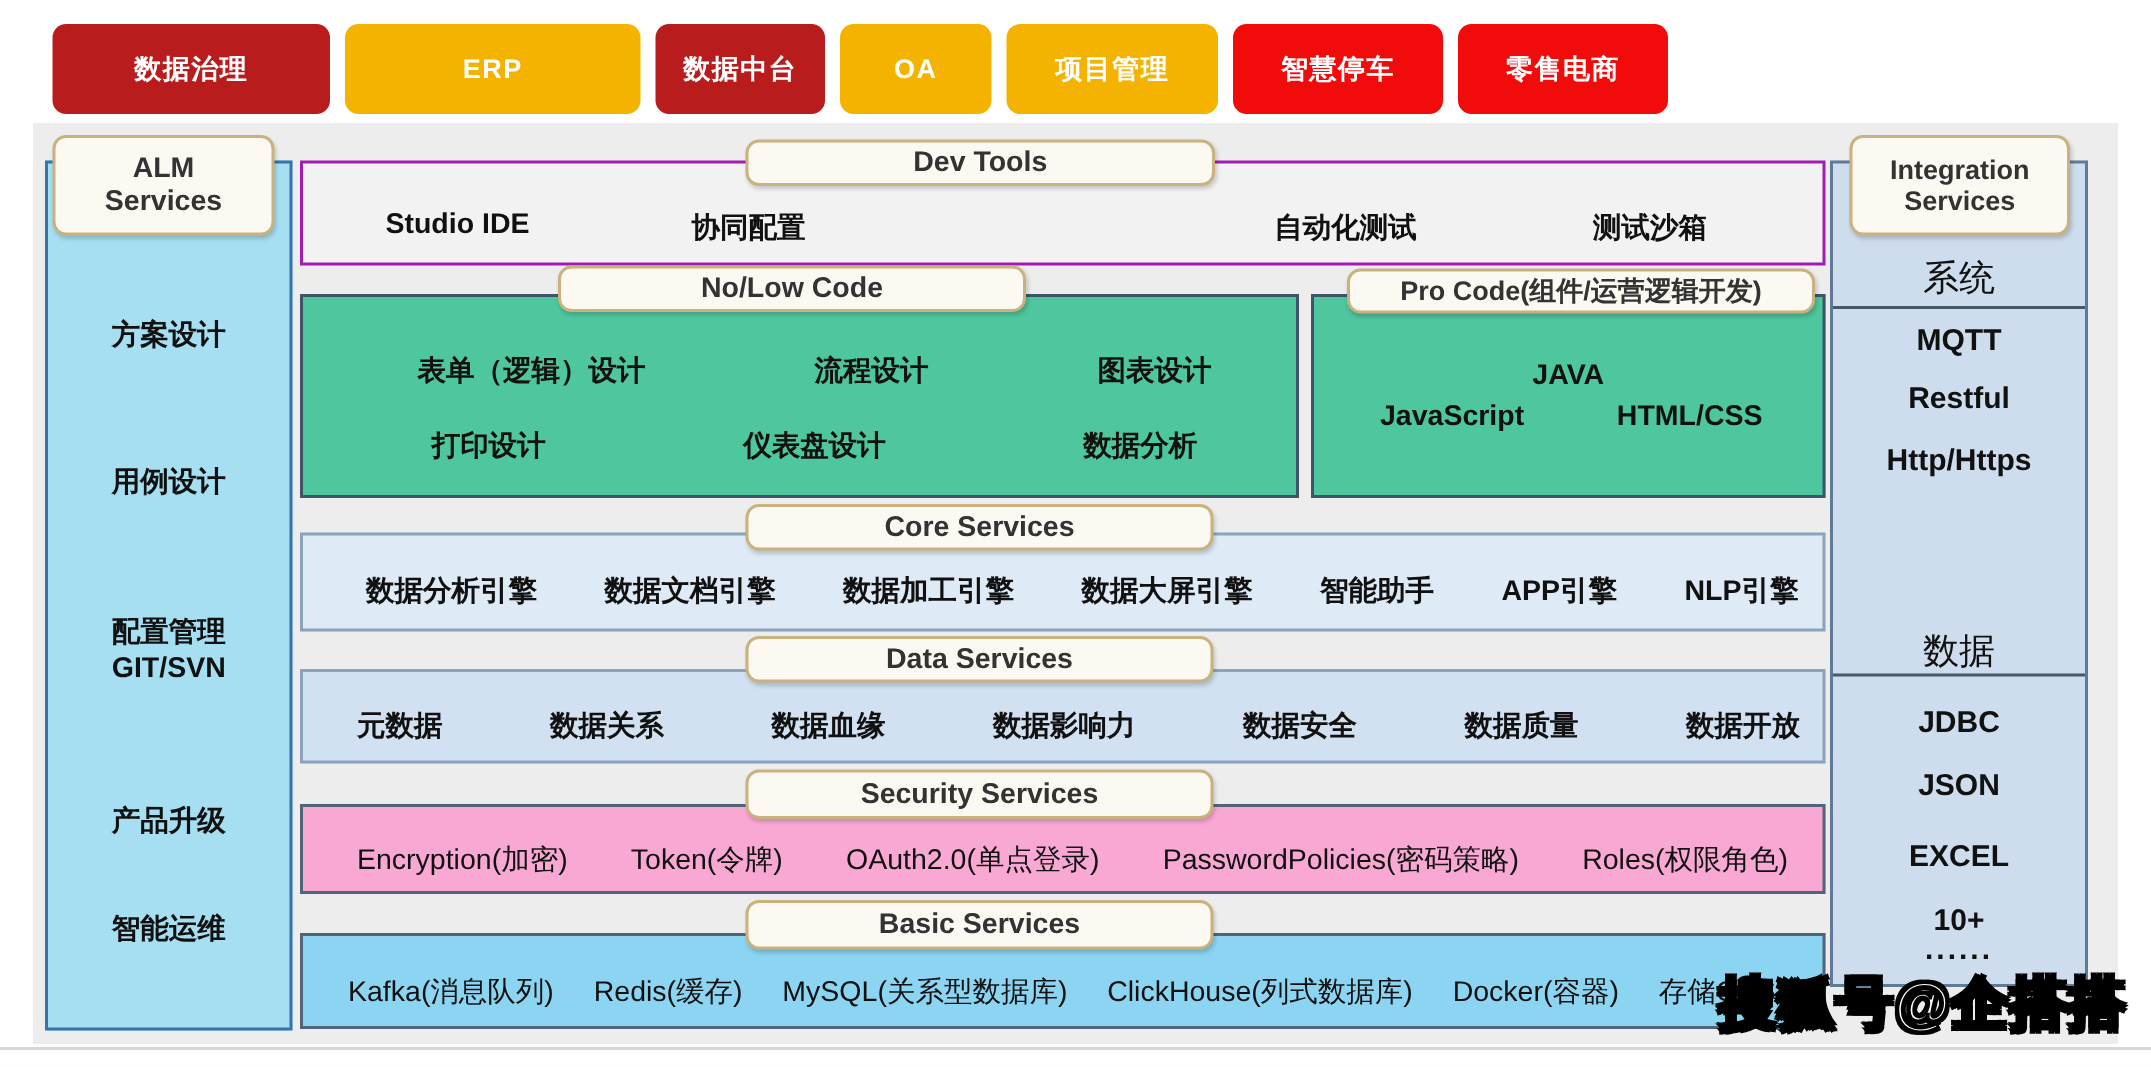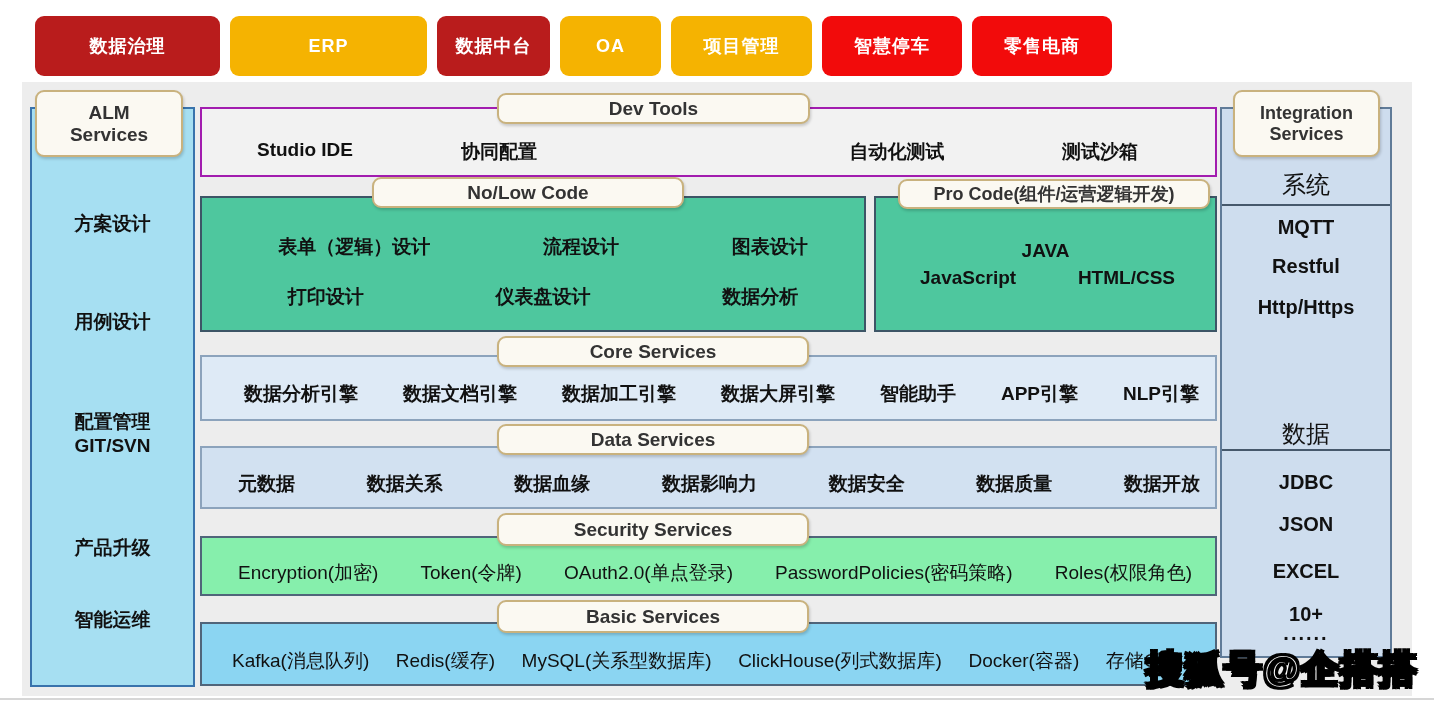--- a/index.html
+++ b/index.html
@@ -52,21 +52,21 @@
          font-weight:bold;font-size:19px;}
   #green-nolow .g-row{margin-bottom:24px;margin-left:20px;}
   #green-pro .g-row1{justify-content:center;align-items:flex-end;}
   #green-pro .g-row2{justify-content:space-between;padding:0 40px 0 44px;margin-top:2px;}
   #row-core{top:355px;height:66px;background:#DEEAF6;border:2px solid #8CA3BC;
             display:flex;align-items:center;justify-content:space-between;
             padding:12px 16px 0 42px;font-weight:bold;font-size:19px;}
   #row-data{top:446px;height:63px;background:#D2E1F1;border:2px solid #8CA3BC;
             display:flex;align-items:center;justify-content:space-between;
             padding:12px 15px 0 36px;font-weight:bold;font-size:19px;}
-  #row-sec{top:536px;height:60px;background:#86efac;border:2px solid #50657A;
+  #row-sec{top:536px;height:60px;background:#f9a8d4;border:2px solid #50657A;
            display:flex;align-items:center;justify-content:space-between;
            padding:14px 23px 0 36px;font-weight:400;font-size:19px;}
   #row-basic{top:622px;height:64px;background:#8BD5F2;border:2px solid #50657A;
              display:flex;align-items:center;justify-content:space-between;
              padding:14px 31px 0 30px;font-weight:400;font-size:19px;}
   .cell{white-space:nowrap;}
   
   #watermark{position:absolute;left:1146px;top:644px;font-size:38px;font-weight:bold;
              color:#fff;letter-spacing:1px;z-index:9;white-space:nowrap;
              -webkit-text-stroke:2px #000;

